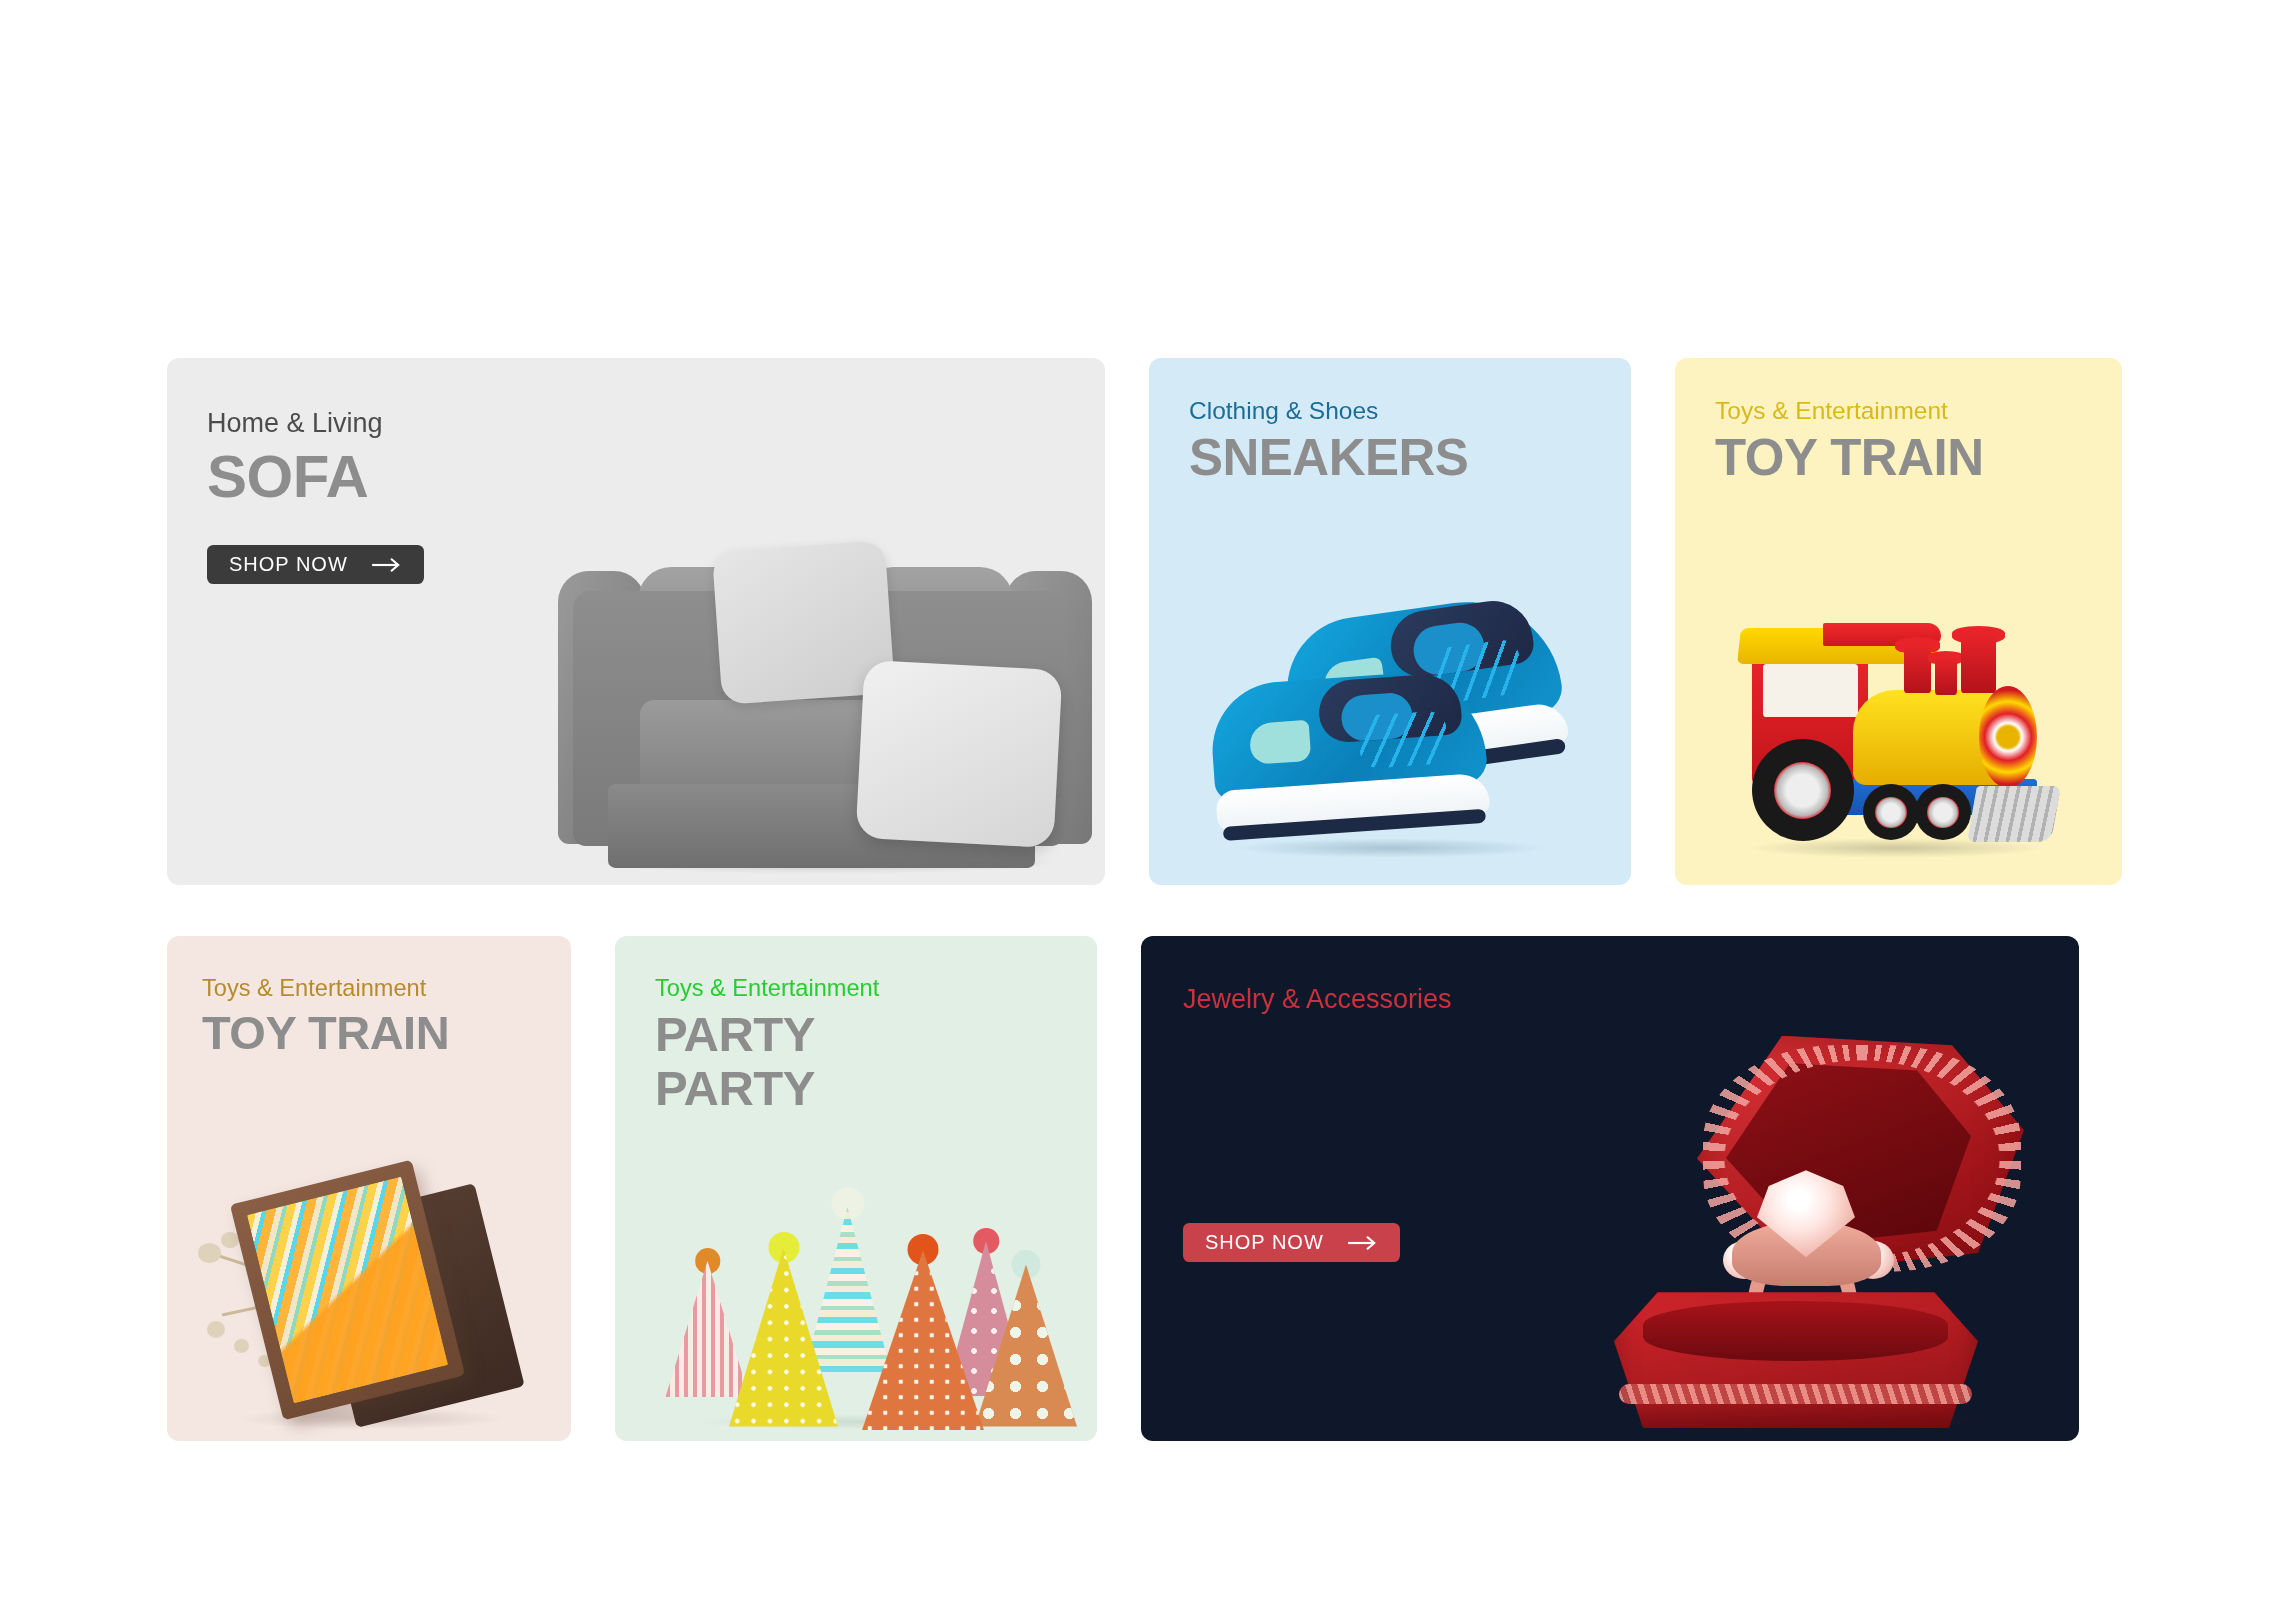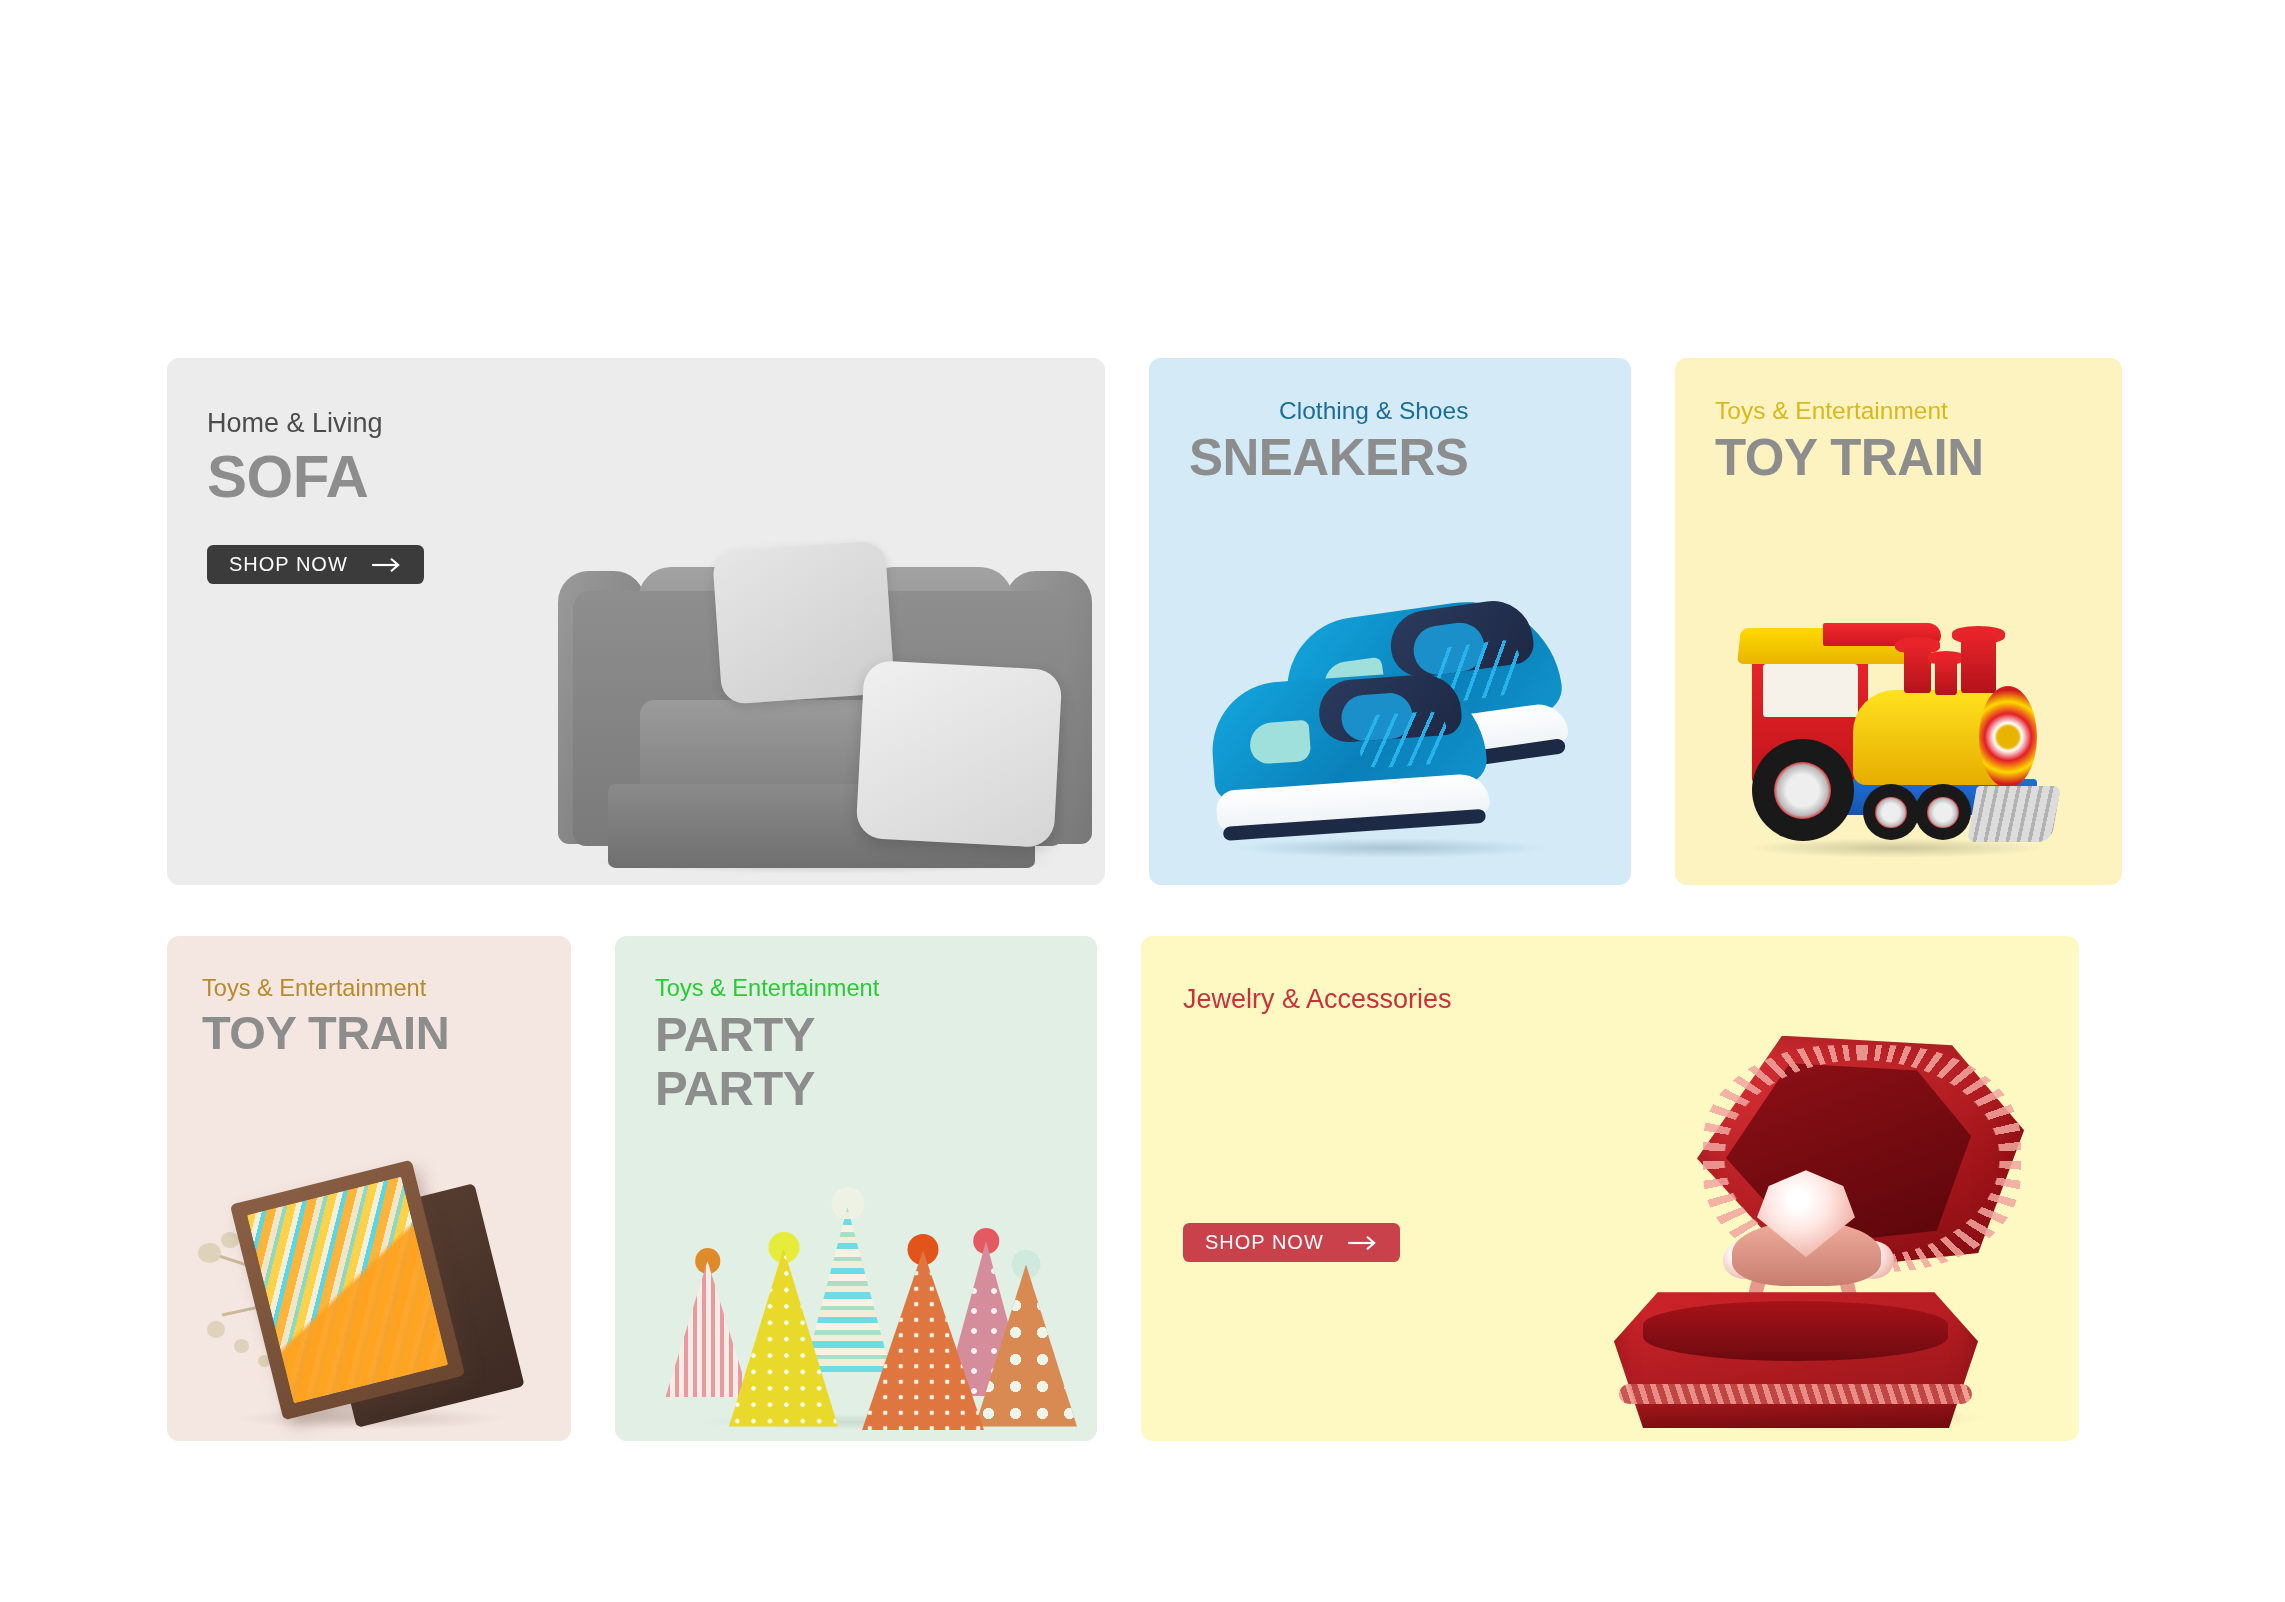--- a/index.html
+++ b/index.html
@@ -19,21 +19,21 @@
 
   .card { position:relative; border-radius:12px; overflow:hidden; flex:0 0 auto; }
 
   
   .card-sofa      { width:938px; height:527px; background:#ececec; }
   .card-sneakers  { width:482px;  height:527px; background:#d4ebf7; }
   .card-toytrain1 { width:447px;  height:527px; background:#fcf3c0; }
   
   .card-toytrain2 { width:404px;  height:505px; background:#f4e7e2; }
   .card-party     { width:482px;  height:505px; background:#e1efe4; }
-  .card-diamond   { width:938px; height:505px; background:#fef9c3; }
+  .card-diamond   { width:938px; height:505px; background:#0f172a; }
 
   .ctext { position:absolute; z-index:4; }
   .cat-label { font-size:24.5px; font-weight:normal; line-height:1.2; white-space:nowrap; }
   .cat-title { font-size:55px; font-weight:bold; color:#8d8d8d; line-height:1.05;
                letter-spacing:-0.5px; margin-top:5.5px; white-space:nowrap; }
   .cat-title.two { white-space:normal; }
 
   .shop-btn {
     display:inline-flex; align-items:center; gap:23.6px;
     padding:8px 22px; border-radius:6.4px; border:none; cursor:pointer;
@@ -49,21 +49,21 @@
   .sofa-btn      { position:absolute; left:40px; top:187px; z-index:4; }
   .sneak-text    { left:40px; top:38px; }
   .train1-text   { left:40px; top:38px; }
   .train2-text   { left:35px; top:38px; }
   .party-text    { left:40px; top:38px; }
   .diam-text     { left:42px; top:47px; }
   .diam-btn      { position:absolute; left:42px; top:287px; z-index:4; }
 
   .sofa-text .cat-label   { color:#4c4c4c; font-size:27px; }
   .sofa-text .cat-title   { font-size:60px; }
-  .sneak-text .cat-label  { color:#1b6d98;text-align:right; }
+  .sneak-text .cat-label  { color:#1b6d98; }
   .sneak-text .cat-title  { font-size:51px; }
   .train1-text .cat-label { color:#d9b81c; }
   .train1-text .cat-title { font-size:51px; }
   .train2-text .cat-label { color:#b78b2c; font-size:23.6px; }
   .train2-text .cat-title { font-size:47px; }
   .party-text .cat-label  { color:#27cc32; font-size:23.6px; }
   .party-text .cat-title  { font-size:49px; line-height:1.1; }
   .diam-text .cat-label   { color:#c9323c; font-size:27px; }
   .diam-text .cat-title   { font-size:67px; line-height:1.06; }
 

